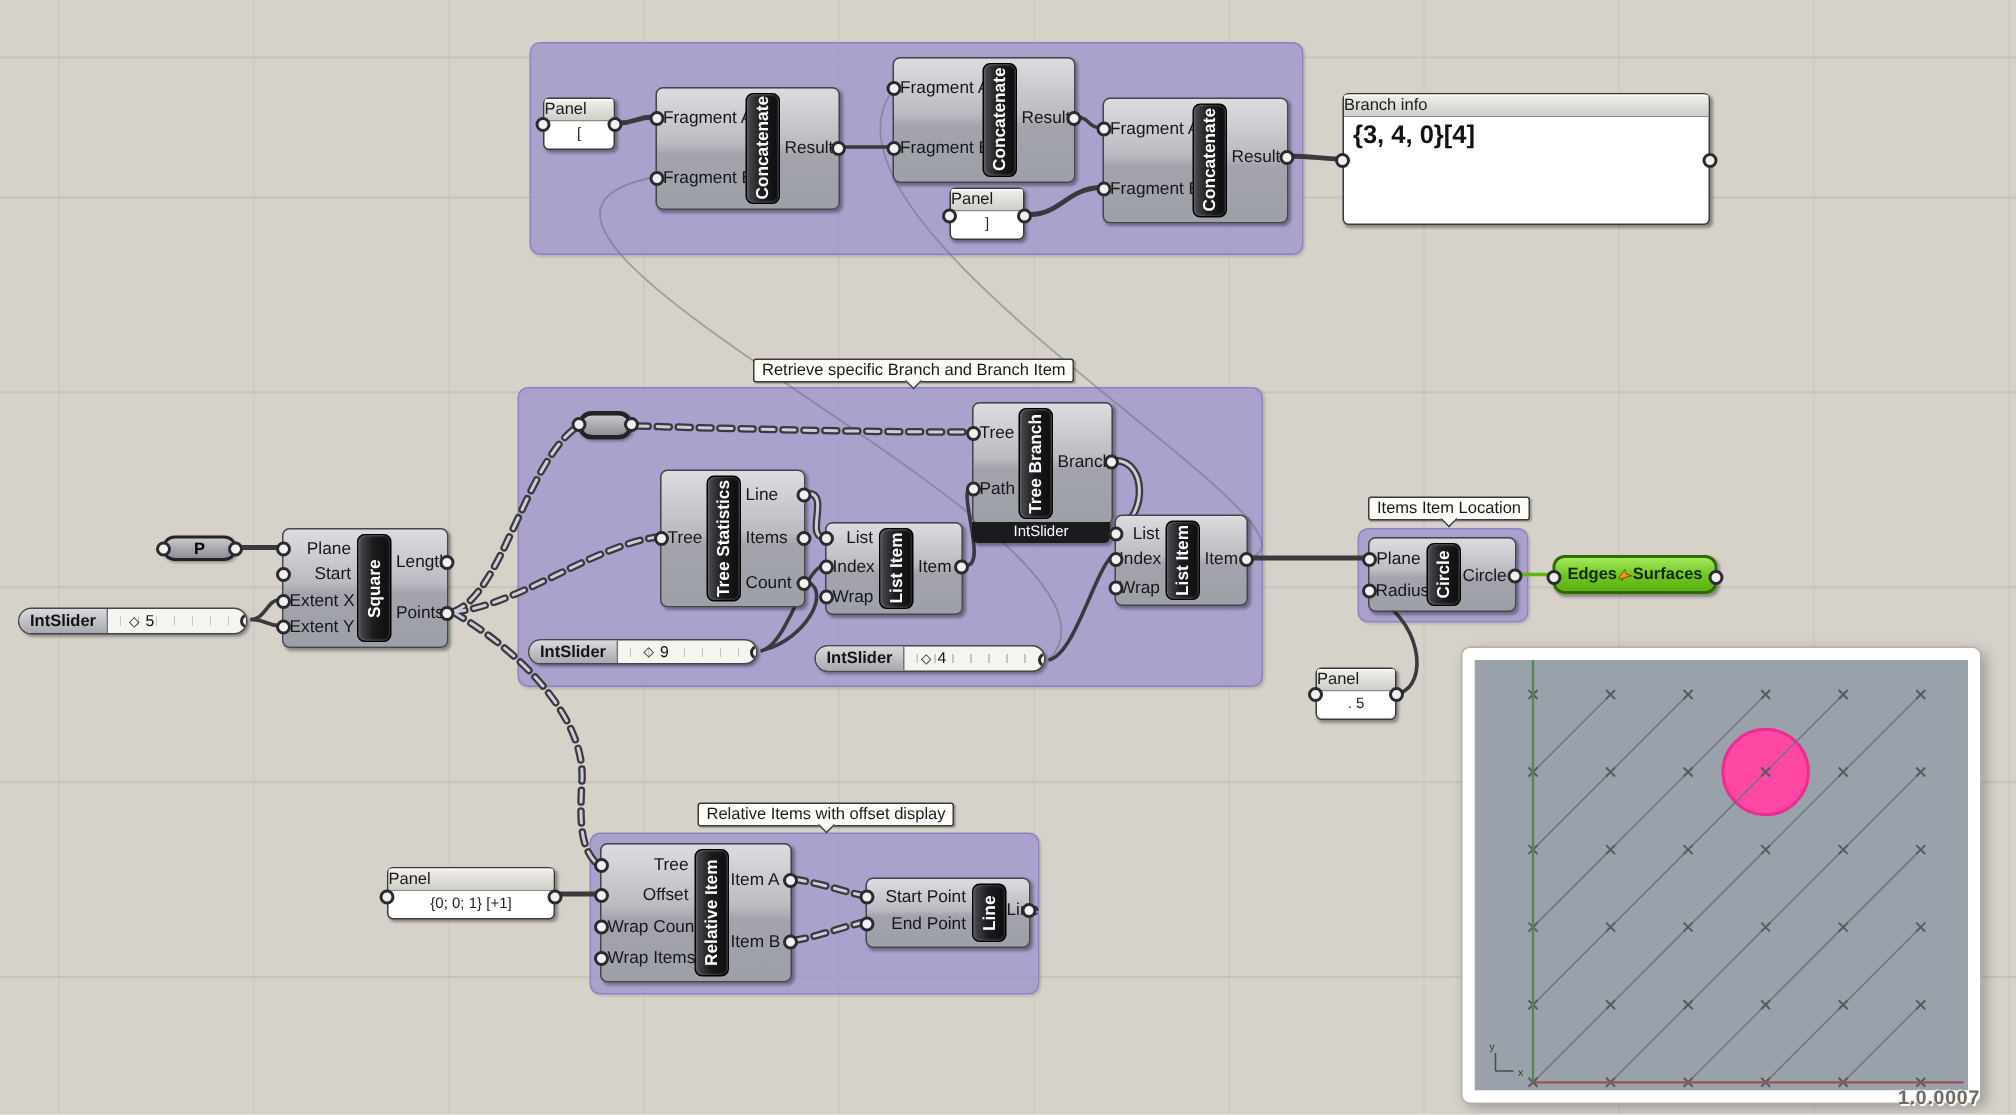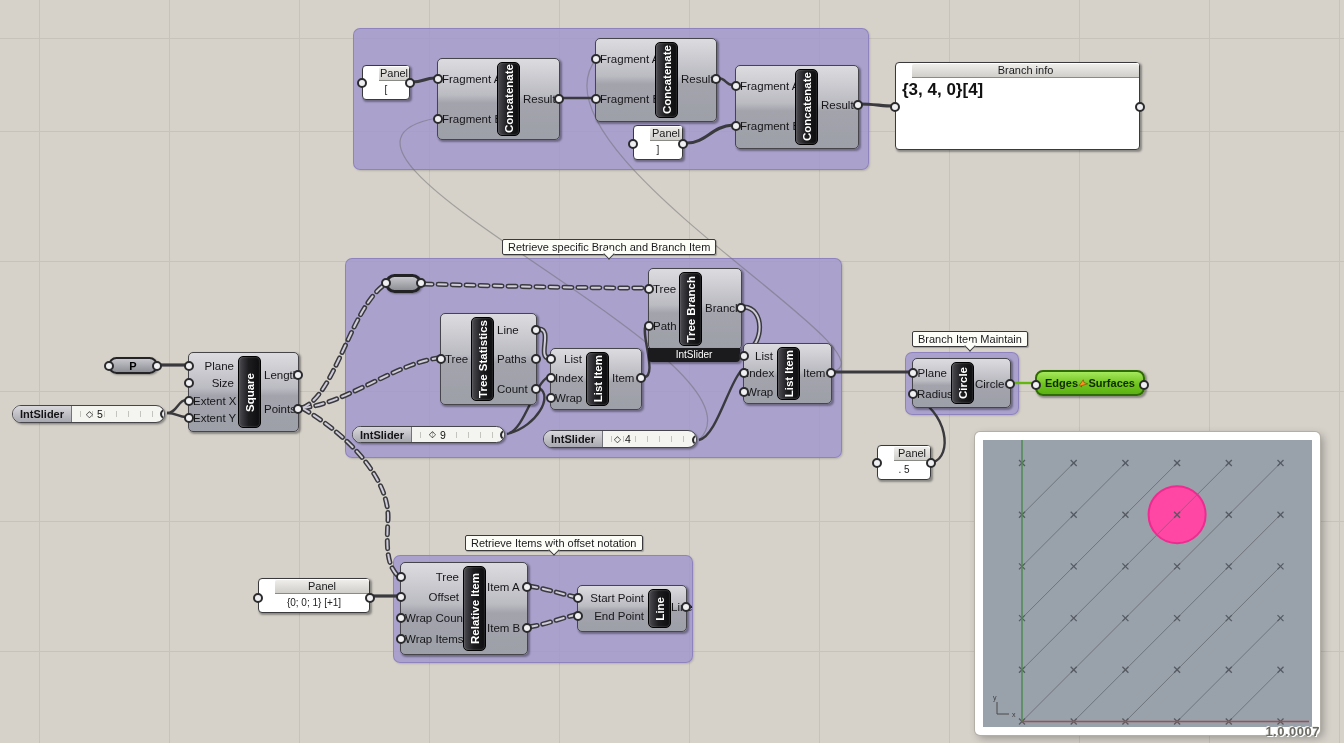--- a/index.html
+++ b/index.html
@@ -25,23 +25,23 @@
     box-shadow:inset 0 0 2px rgba(255,255,255,.35);}
   .tag span{writing-mode:vertical-rl;transform:rotate(180deg);font-weight:bold;font-size:11.5px;white-space:nowrap;}
   .pin{position:absolute;font-size:11.5px;line-height:14px;height:14px;color:#17171a;white-space:nowrap;}
   .pin.in{text-align:right;}
   .nub{position:absolute;width:10px;height:10px;background:#f0f0f2;border:2px solid #2b2b2e;border-radius:50%;
     box-sizing:border-box;z-index:6;}
   .footer{position:absolute;background:#1b1b1d;color:#fff;font-size:10px;line-height:14px;text-align:center;
     border-radius:0 0 4px 4px;z-index:5;box-shadow:1.5px 1.5px 2px rgba(0,0,0,.35);}
   .panel{position:absolute;background:#fff;border:1.5px solid #3a3a3c;border-radius:4px;z-index:5;
     box-shadow:1.5px 1.5px 2px rgba(0,0,0,.35);box-sizing:border-box;}
-  .ptitle{background:linear-gradient(#f1f0ed,#cfcec9);border-bottom:1px solid #8a8a86;text-align:center;
+  .ptitle{background:linear-gradient(#f1f0ed,#cfcec9);border-bottom:1px solid #8a8a86;text-align:left;
     font-size:11px;height:14px;line-height:14px;border-radius:2px 2px 0 0;color:#1a1a1c;
-    box-shadow:0 1px 0 #fff inset;margin-left:16px;}
+    box-shadow:0 1px 0 #fff inset;}
   .pbody{text-align:center;font-size:10px;color:#222;padding-top:3px;}
   .pbody.big{font-size:17px;font-weight:bold;text-align:left;padding:2px 6px;color:#111;}
   .slider{position:absolute;display:flex;background:#f4f4f0;border:1.5px solid #45454a;border-radius:9px;
     overflow:hidden;z-index:5;box-shadow:1.5px 1.5px 2px rgba(0,0,0,.35);box-sizing:border-box;}
   .grip{background:linear-gradient(#d9d9dd,#a8a8b0);border-right:1px solid #73737a;font-weight:bold;font-size:11px;
     display:flex;align-items:center;padding:0 7px;color:#141416;}
   .track{flex:1;position:relative;}
   .track::before{content:"";position:absolute;left:8px;right:8px;top:50%;height:6px;transform:translateY(-50%);
     background-image:repeating-linear-gradient(90deg,#c4c4bf 0 1px,transparent 1px 12px);}
   .marker{position:absolute;top:0;height:100%;display:flex;align-items:center;gap:3px;font-size:10.5px;color:#111;}
@@ -116,43 +116,43 @@
       <path d="M302,408 C350,436 390,480 388,520 C386,552 388,566 398,576"></path>
       <path d="M529,586 C547,589 558,593 575,597"></path>
       <path d="M529,627 C547,624 558,619 575,615"></path>
     </g>
     <g fill="none" stroke="#65b511" stroke-width="2.4">
       <path d="M1011,383 C1018,383 1026,383 1033,383"></path>
     </g>
   </svg>
 
   <div class="glabel" style="left:502px;top:239px">Retrieve specific Branch and Branch Item</div>
-  <div class="glabel" style="left:912px;top:331px">Branch Item Maintain</div>
-  <div class="glabel" style="left:465px;top:535px">Retrieve Items with offset notation</div>
+  <div class="glabel" style="left:912px;top:331px">Items Item Location</div>
+  <div class="glabel" style="left:465px;top:535px">Relative Items with offset display</div>
 
   <div class="pill" style="left:108px;top:357px;width:50px;height:17px;border-width:2px;display:flex;align-items:center;justify-content:center;font-weight:bold;font-size:11px">
     <span>P</span>
     <i class="nub" style="left:-6px;top:2px"></i>
     <i class="nub" style="right:-6px;top:2px"></i>
   </div>
 
   <div class="slider" style="left:12px;top:405px;width:153px;height:18px">
     <div class="grip">IntSlider</div>
     <div class="track">
       <span class="marker" style="left:14px">
           <i class="dia">◇</i>
           <b>5</b>
         </span>
     </div>
     <i class="nub" style="right:-6px;top:3px"></i>
   </div>
 
   <div class="comp" style="left:188px;top:352px;width:109px;height:78px">
     <span class="pin in" style="left:4px;top:6px;width:41px">Plane</span>
-    <span class="pin in" style="left:4px;top:23px;width:41px">Size</span>
+    <span class="pin in" style="left:4px;top:23px;width:41px">Start</span>
     <span class="pin in" style="left:4px;top:41px;width:41px">Extent X</span>
     <span class="pin in" style="left:4px;top:58px;width:41px">Extent Y</span>
     <div class="tag" style="left:49px">
         <span>Square</span>
       </div>
     <span class="pin" style="left:75px;top:15px">Length</span>
     <span class="pin" style="left:75px;top:49px">Points</span>
     <i class="nub" style="left:-5px;top:8px"></i>
     <i class="nub" style="left:-5px;top:25px"></i>
     <i class="nub" style="left:-5px;top:43px"></i>
@@ -222,21 +222,21 @@
     <i class="nub" style="left:-7px;top:1px"></i>
     <i class="nub" style="right:-7px;top:1px"></i>
   </div>
 
   <div class="comp" style="left:440px;top:313px;width:95px;height:90px">
     <span class="pin in" style="left:4px;top:38px;width:22px">Tree</span>
     <div class="tag" style="left:30px">
         <span>Tree Statistics</span>
       </div>
     <span class="pin" style="left:56px;top:9px">Line</span>
-    <span class="pin" style="left:56px;top:38px">Paths</span>
+    <span class="pin" style="left:56px;top:38px">Items</span>
     <span class="pin" style="left:56px;top:68px">Count</span>
     <i class="nub" style="left:-5px;top:40px"></i>
     <i class="nub" style="left:90px;top:11px"></i>
     <i class="nub" style="left:90px;top:40px"></i>
     <i class="nub" style="left:90px;top:70px"></i>
   </div>
 
   <div class="comp" style="left:550px;top:348px;width:90px;height:60px">
     <span class="pin in" style="left:4px;top:3px;width:27px">List</span>
     <span class="pin in" style="left:4px;top:22px;width:27px">Index</span>

